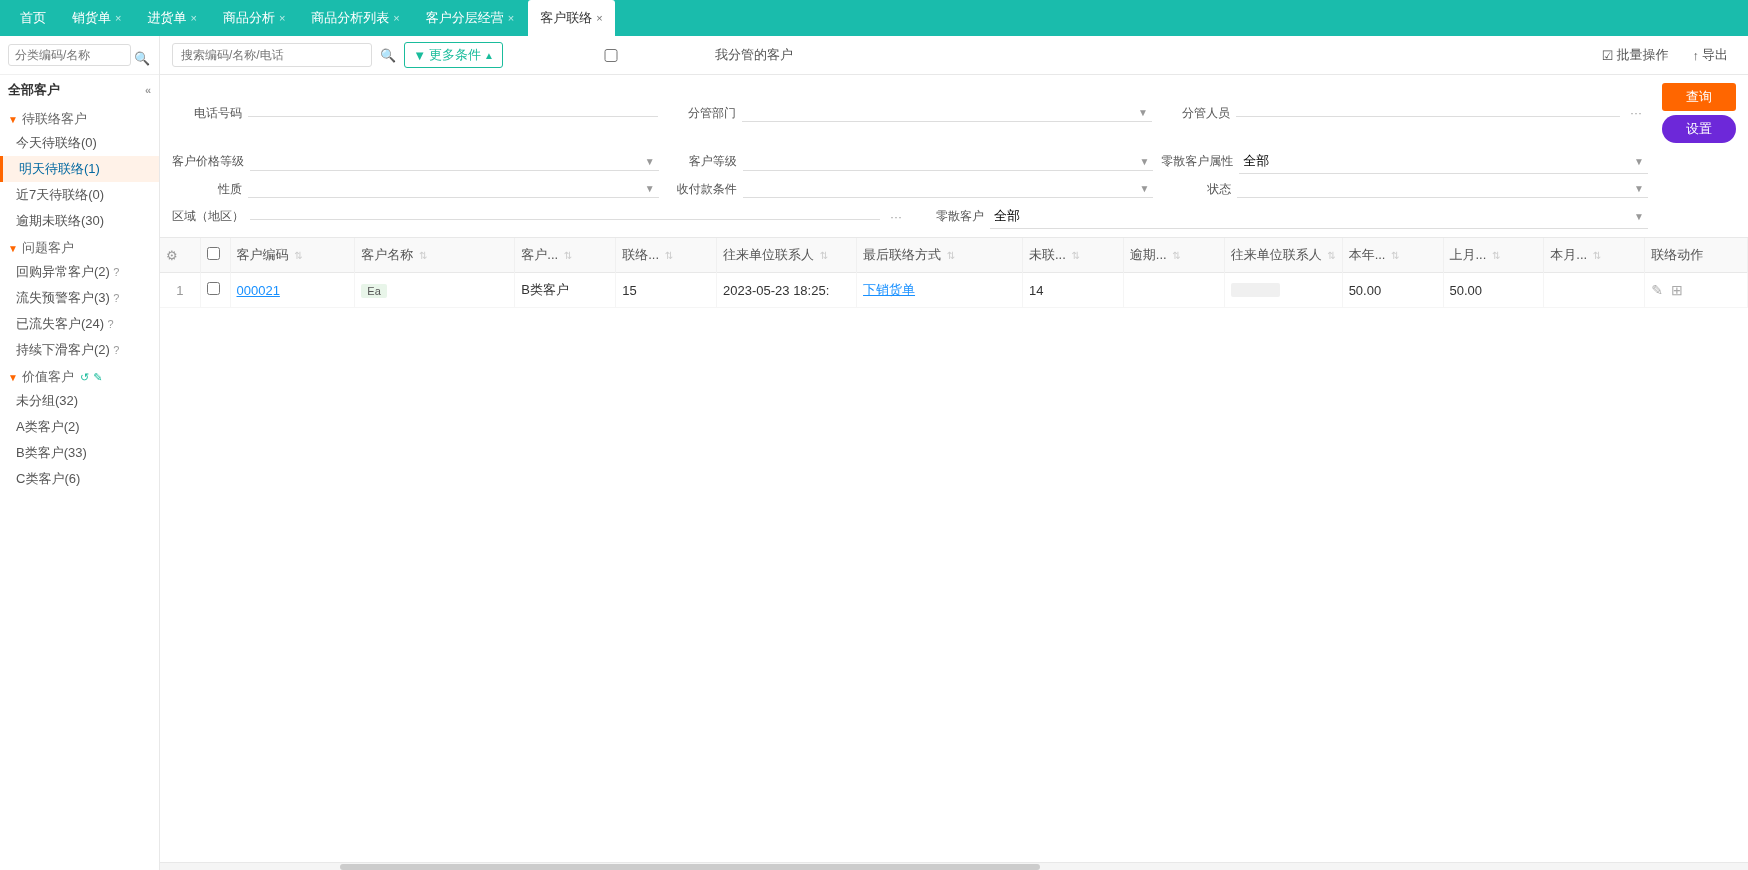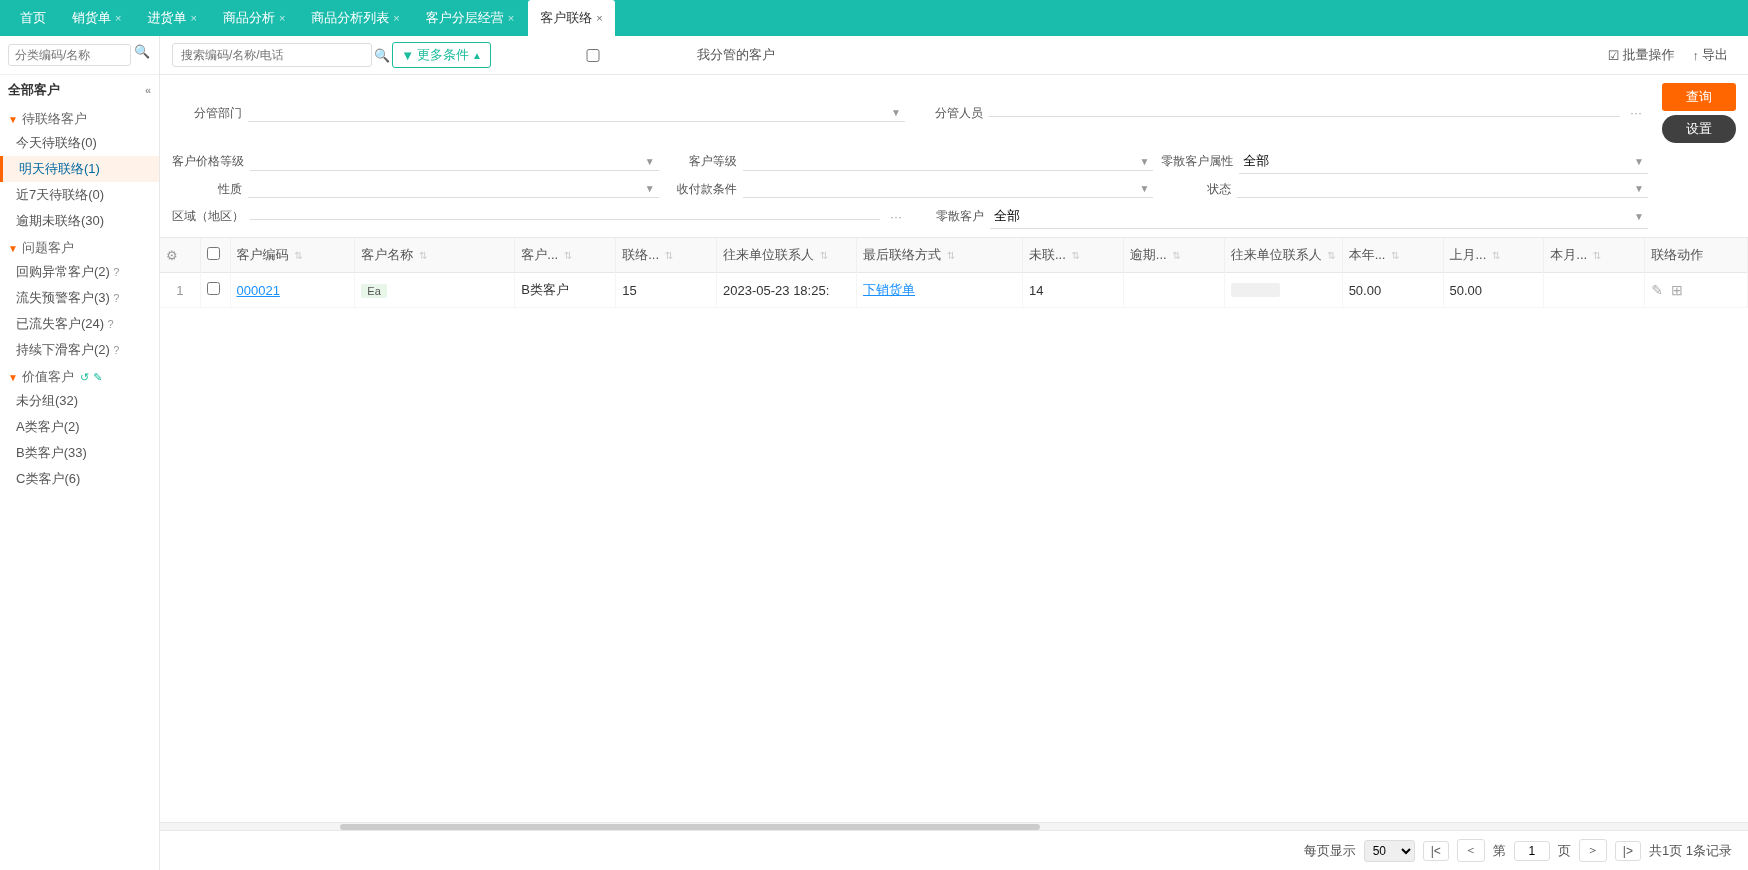--- a/index.html
+++ b/index.html
@@ -41,21 +41,21 @@
       background: #fff;
       border-right: 1px solid #e8e8e8;
       display: flex;
       flex-direction: column;
       overflow-y: auto;
       flex-shrink: 0;
     }
     .sidebar-search {
       padding: 8px;
       display: flex;
-      align-items: flex-start;
+      align-items: flex-end;
       border-bottom: 1px solid #f0f0f0;
       gap: 4px;
     }
     .sidebar-search input {
       border: 1px solid #ddd;
       border-radius: 3px;
       padding: 3px 6px;
       width: 100%;
       font-size: 12px;
       outline: none;
@@ -104,21 +104,21 @@
       overflow: hidden;
     }
 
     
     .filter-bar {
       background: #fff;
       border-bottom: 1px solid #e8e8e8;
       padding: 6px 12px;
       display: flex;
       align-items: center;
-      gap: 2px;
+      gap: 8px;
     }
     .filter-bar input {
       border: 1px solid #ddd;
       border-radius: 3px;
       padding: 4px 8px;
       width: 200px;
       font-size: 12px;
       outline: none;
     }
     .filter-search-icon { color: #f60; cursor: pointer; }
@@ -210,21 +210,21 @@
     .query-btn {
       background: #f60;
       color: #fff;
       border: none;
       padding: 5px 0;
       border-radius: 3px;
       cursor: pointer;
       font-size: 13px;
     }
     .set-btn {
-      background: #404040;
+      background: #6d28d9;
       color: #fff;
       border: none;
       padding: 5px 24px;
       border-radius: 14px;
       cursor: pointer;
       font-size: 13px;
     }
     .ellipsis-btn {
       color: #999;
       cursor: pointer;
@@ -449,20 +449,24 @@
       </div>
       <div class="export-btn">
         <span>↑</span>
         <span>导出</span>
       </div>
     </div>
 
     <div class="ext-filter">
 
       <div class="filter-row">
+        <div class="filter-cell">
+          <span class="filter-label">电话号码</span>
+          <div class="filter-input" style="border-bottom:1px solid #ddd;min-width:180px;"></div>
+        </div>
         <div class="filter-cell">
           <span class="filter-label">分管部门</span>
           <div class="filter-select">
             <span></span>
               <span class="arrow">▼</span>
           </div>
         </div>
         <div class="filter-cell">
           <span class="filter-label">分管人员</span>
           <div class="filter-input" style="flex:1;"></div>
@@ -638,30 +642,14 @@
             </td>
           </tr>
         </tbody>
       </table>
     </div>
 
     <div class="scrollbar-area">
       <div class="scrollbar-thumb"></div>
     </div>
 
-    <div class="pagination">
-      <span>每页显示</span>
-      <select>
-        <option>50</option>
-        <option>20</option>
-        <option>100</option>
-      </select>
-      <button class="page-btn">|&lt;</button>
-      <button class="page-btn">＜</button>
-      <span>第</span>
-      <input class="page-input" type="text" value="1" style="">
-      <span>页</span>
-      <button class="page-btn">＞</button>
-      <button class="page-btn">|&gt;</button>
-      <span>共1页 1条记录</span>
-    </div>
   </div>
 </div>
 
 </body></html>

